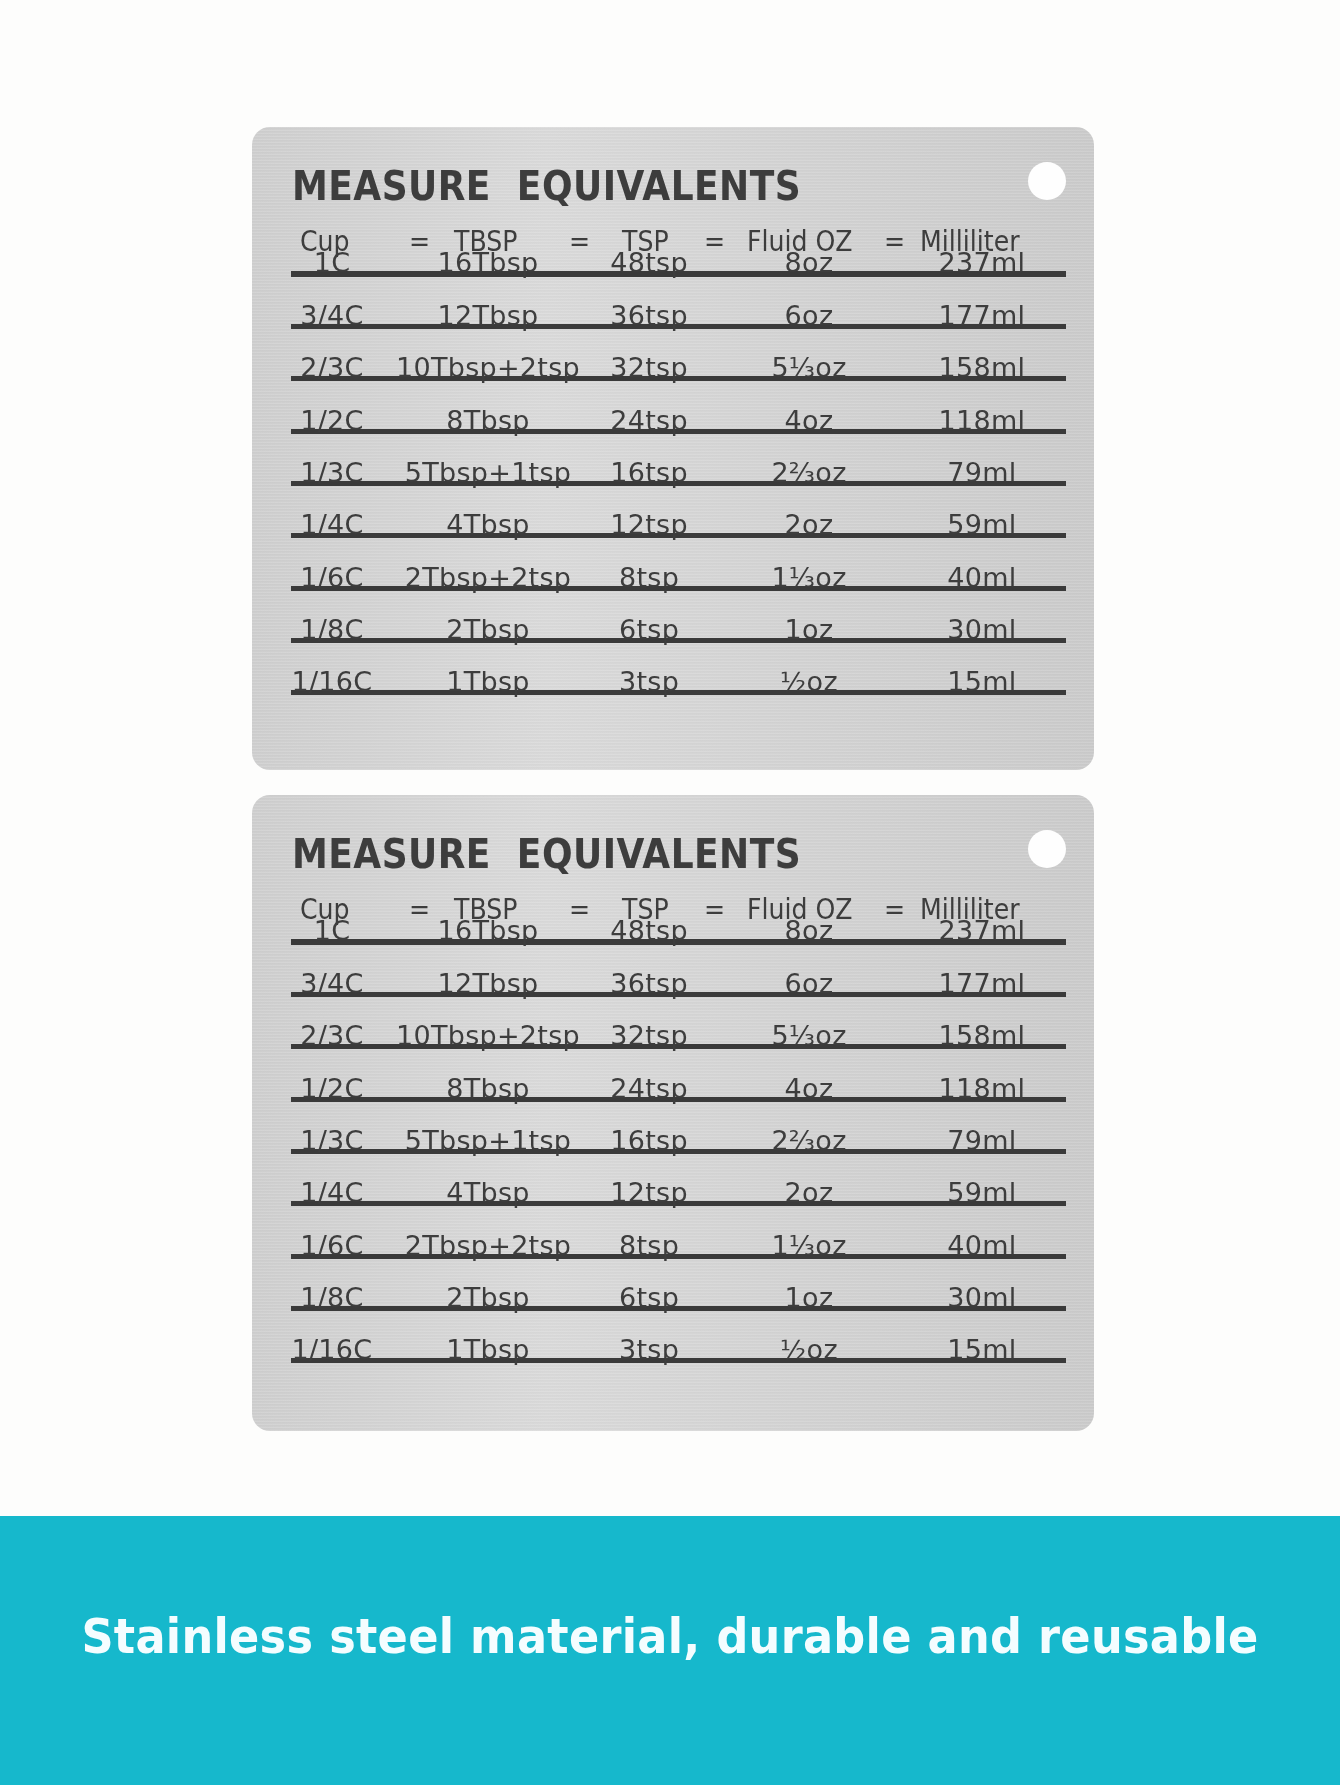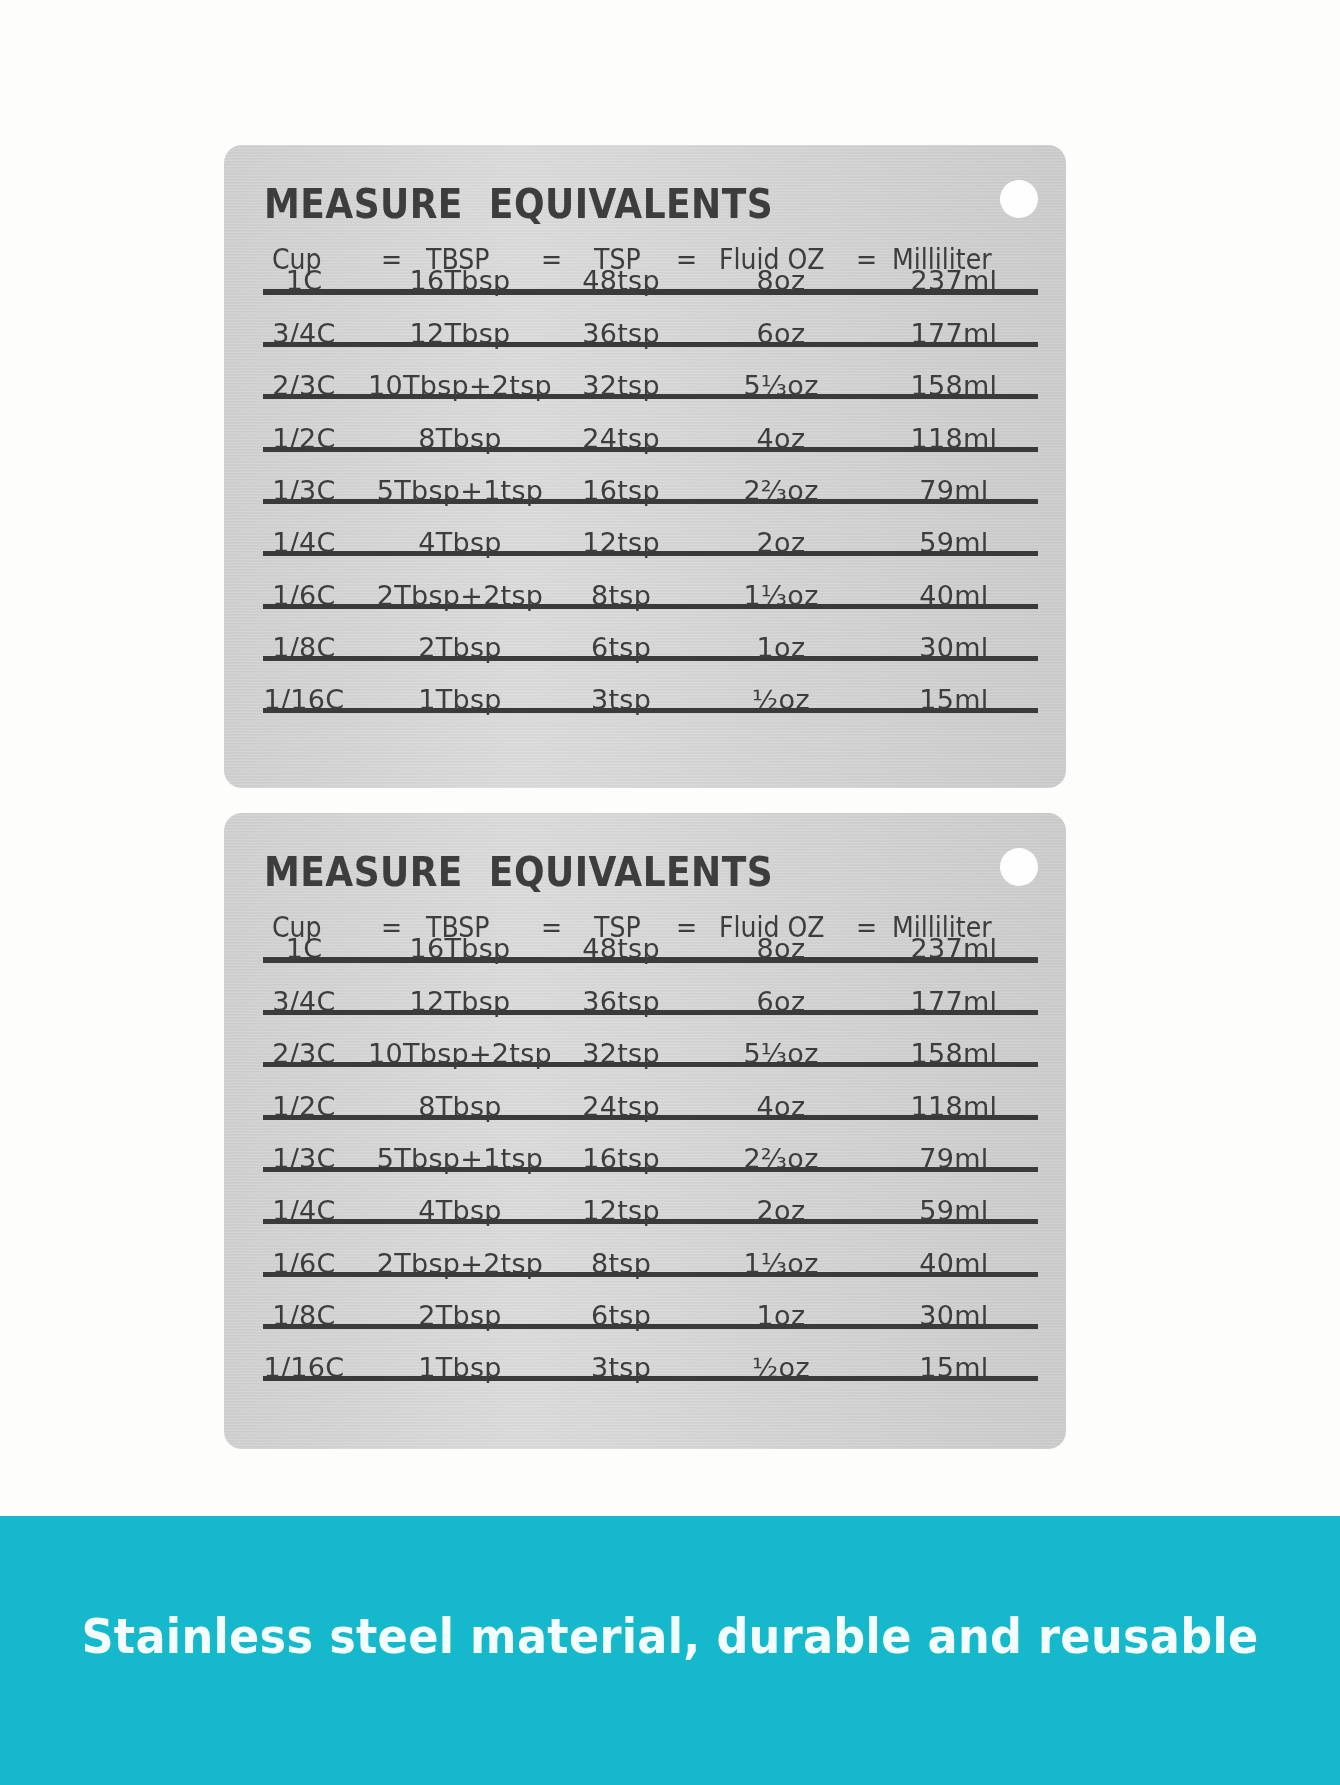--- a/index.html
+++ b/index.html
@@ -2,27 +2,26 @@
 <html><head>
 <meta charset="utf-8">
 <style>
   html, body { margin: 0; padding: 0; }
   body {
     width: 1340px; height: 1785px; position: relative; overflow: hidden;
     background: #fdfdfc;
     font-family: "DejaVu Sans", sans-serif;
   }
   .card {
-    position: absolute; left: 224px; width: 842px; height: 640px;
+    position: absolute; left: 252px; width: 842px; height: 640px;
     border-radius: 18px;
     background:
       repeating-linear-gradient(0deg, rgba(255,255,255,0.10) 0px, rgba(255,255,255,0.10) 1px, rgba(0,0,0,0.03) 2px, rgba(0,0,0,0.0) 3px),
       linear-gradient(90deg, #cfcfcf 0%, #dadada 35%, #d3d3d3 65%, #cbcbcb 100%);
     color: #3d3d3d;
-    margin-top: 18px;
   }
   .card.c1 { top: 127px; height: 643px; }
   .card.c2 { top: 795px; height: 636px; }
   .hole {
     position: absolute; left: 776px; top: 35px; width: 38px; height: 38px;
     border-radius: 50%; background: #fefefe;
   }
   .title {
     position: absolute; left: 40px; top: 36px;
     font-size: 40px; font-weight: bold; letter-spacing: 0.5px;

